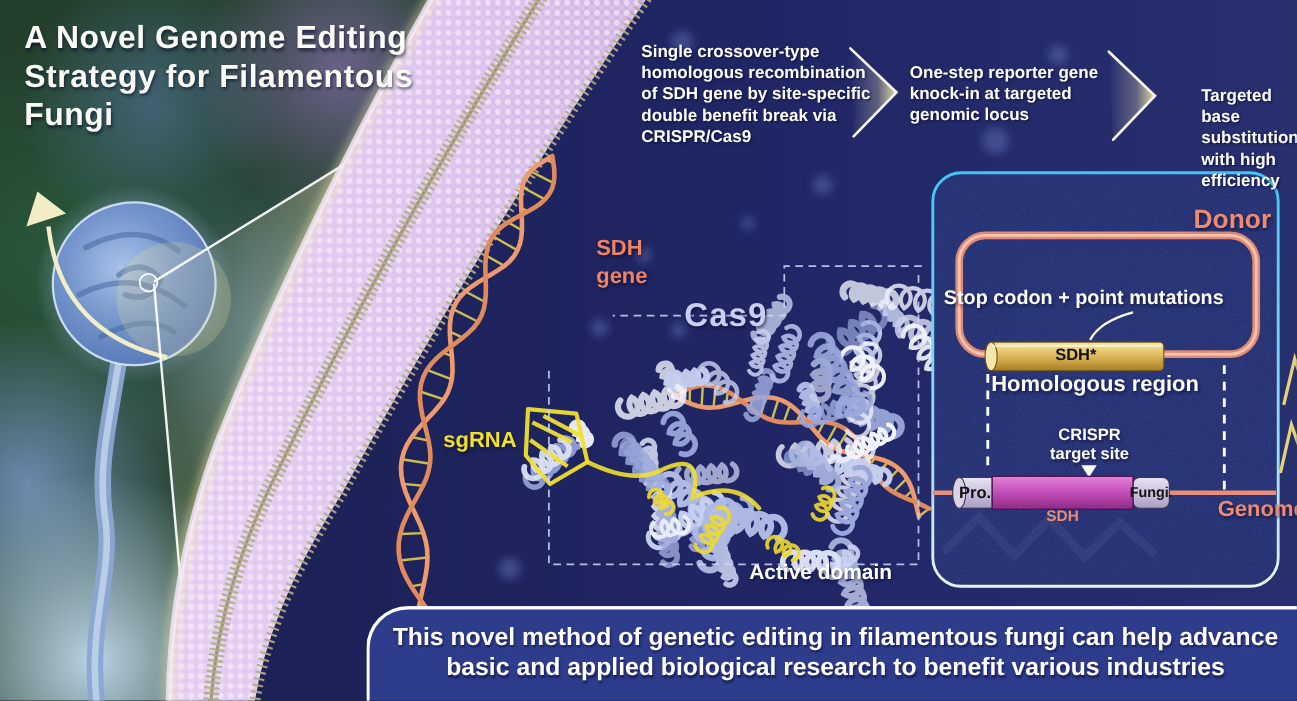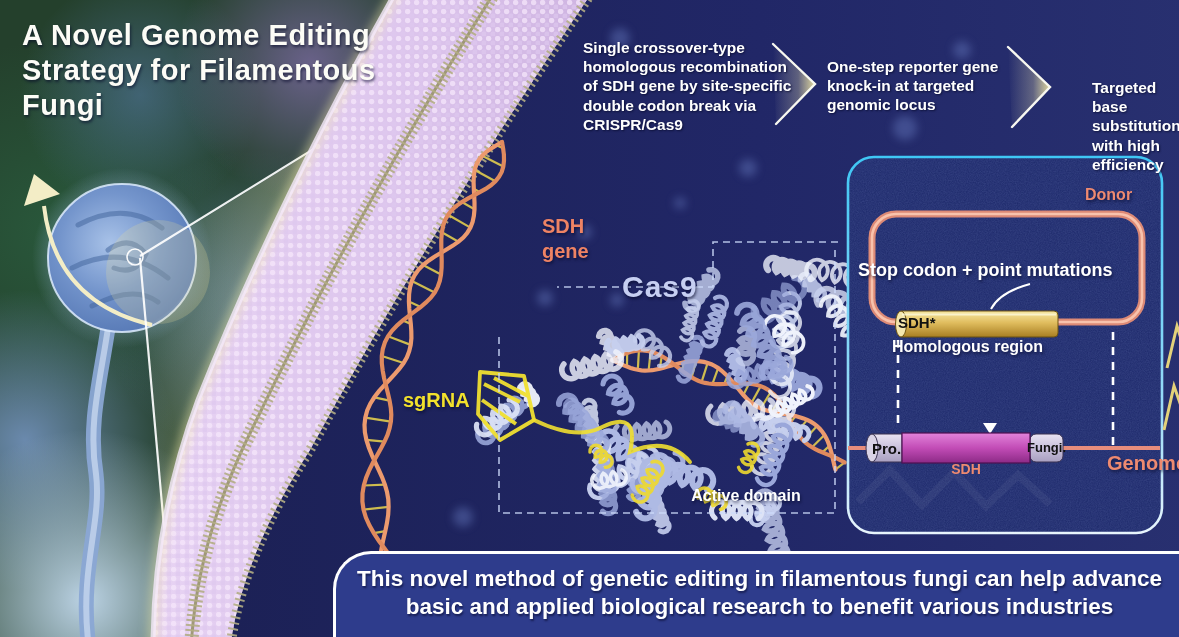--- a/index.html
+++ b/index.html
@@ -22,25 +22,25 @@
   .shadow{text-shadow:1px 2px 3px rgba(5,8,40,.6);}
   .title{left:22px;top:18px;font-size:29px;line-height:35px;color:#fcfcf6;letter-spacing:.5px;}
   .model-label{left:26px;top:150px;font-size:21px;color:#f2ecc2;}
   .step{color:#fff;font-size:15.5px;line-height:19.2px;text-shadow:1px 1px 2px rgba(5,8,40,.7);}
   .step1{left:583px;top:38px;}
   .step2{left:827px;top:57px;}
   .step3{left:1092px;top:50px;margin-top:28px;}
   .sdh-gene{left:542px;top:214px;font-size:20px;line-height:25px;color:#ee8364;}
   .cas9{left:622px;top:250px;font-size:30px;color:#c6cff2;letter-spacing:1px;margin-top:20px;}
   .sgrna{left:403px;top:389px;font-size:20px;color:#f2e12c;}
-  .active-domain{left:666px;top:487px;width:160px;text-align:center;font-size:16px;color:#fff;}
-  .donor{left:1085px;top:186px;font-size:16px;color:#ee8a70;}
+  .active-domain{left:666px;top:510px;width:160px;text-align:center;font-size:19px;color:#fff;}
+  .donor{left:1085px;top:186px;font-size:24px;color:#ee8a70;}
   .stop-codon{left:858px;top:260px;width:285px;text-align:left;font-size:18px;color:#fff;}
-  .sdh-star{left:898px;top:314px;width:160px;font-size:15px;color:#111;}
-  .homologous{left:845px;top:338px;width:245px;text-align:center;font-size:16px;color:#fff;}
+  .sdh-star{left:898px;top:314px;width:160px;text-align:center;font-size:15px;color:#111;}
+  .homologous{left:845px;top:338px;width:245px;text-align:right;font-size:20px;color:#fff;}
   .crispr{left:903px;top:388px;width:175px;text-align:center;font-size:15px;line-height:16.5px;color:#fff;}
   .pro{left:870px;top:440px;width:33px;text-align:center;font-size:15px;color:#111;font-weight:bold;}
   .sdh-small{left:902px;top:461px;width:128px;text-align:center;font-size:14px;color:#ee8a70;}
   .term{left:1027px;top:440px;width:38px;text-align:center;font-size:13px;color:#111;font-weight:bold;}
   .genome{left:1075px;top:452px;font-size:20px;color:#ee8a70;margin-left:32px;}
   .banner{
     position:absolute;left:333px;top:551px;width:850px;height:90px;
     background:#2e3c8c;border-top:3px solid #fff;border-left:3px solid #fff;
     border-top-left-radius:38px;box-sizing:border-box;padding-top:11px;
   }
@@ -432,40 +432,42 @@
     </g>
   </svg>
 
   <div class="lbl title shadow">A Novel Genome Editing
 Strategy for Filamentous
 Fungi</div>
 
   <div class="lbl step step1">Single crossover-type
 homologous recombination
 of SDH gene by site-specific
-double codon break via
+double benefit break via
 CRISPR/Cas9</div>
   <div class="lbl step step2">One-step reporter gene
 knock-in at targeted
 genomic locus</div>
   <div class="lbl step step3">Targeted base
 substitution
 with high
 efficiency</div>
 
   <div class="lbl sdh-gene shadow">SDH
 gene</div>
   <div class="lbl cas9 shadow">Cas9</div>
   <div class="lbl sgrna shadow">sgRNA</div>
   <div class="lbl active-domain shadow">Active domain</div>
 
   <div class="lbl donor shadow">Donor</div>
   <div class="lbl stop-codon shadow">Stop codon + point mutations</div>
   <div class="lbl sdh-star">SDH*</div>
   <div class="lbl homologous shadow">Homologous region</div>
+  <div class="lbl crispr shadow">CRISPR
+target site</div>
   <div class="lbl pro">Pro.</div>
   <div class="lbl sdh-small">SDH</div>
   <div class="lbl term">Fungi.</div>
   <div class="lbl genome shadow">Genome</div>
 
   <div class="banner">
     <div>This novel method of genetic editing in filamentous fungi can help advance</div>
     <div>basic and applied biological research to benefit various industries</div>
   </div>
 </div>

